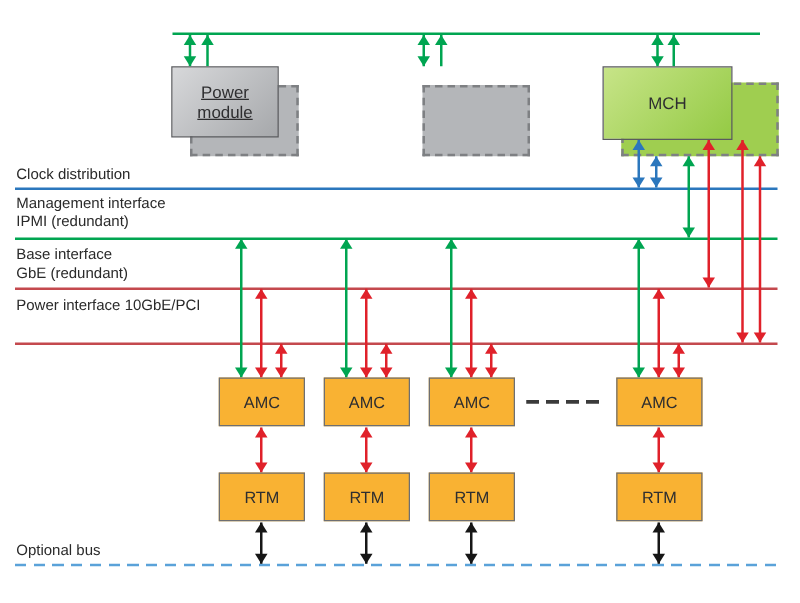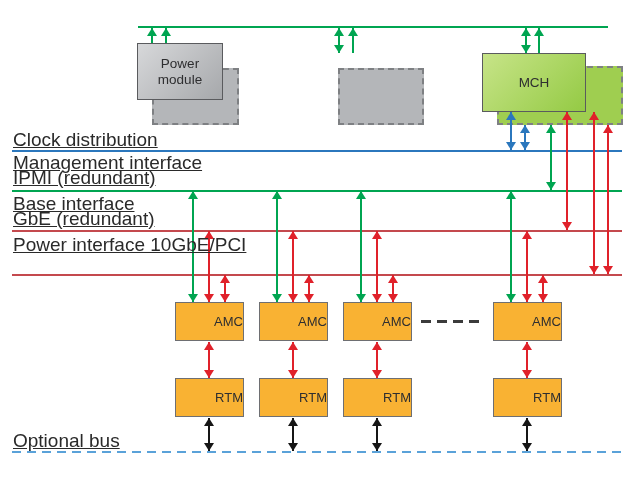--- a/index.html
+++ b/index.html
@@ -8,31 +8,31 @@
     font-family:"Liberation Sans","DejaVu Sans",sans-serif;color:#232323;
   }
   
   .hline{position:absolute;z-index:1;}
   .hline.green{height:2px;background:var(--color-green);}
   .hline.blue{height:2px;background:var(--color-blue);}
   .hline.red{height:2px;background:var(--color-red_line);}
   .hline.dashed-blue{height:2px;background:repeating-linear-gradient(90deg,var(--color-optional_blue) 0 9px,transparent 9px 15px);}
   .hline.dashed-black{height:3px;background:repeating-linear-gradient(90deg,#3b3b3b 0 10px,transparent 10px 16px);}
   
-  .buslabel{position:absolute;left:13px;z-index:5;font-size:19px;line-height:15px;letter-spacing:0;color:#2a2a2a;white-space:nowrap;text-decoration:underline;}
+  .buslabel{position:absolute;left:13px;z-index:5;font-size:12px;line-height:15px;letter-spacing:0;color:#2a2a2a;white-space:nowrap;}
   
   .shadowbox{position:absolute;z-index:2;border:2px dashed #7e8083;box-sizing:border-box;}
   .shadowbox.gray{background:var(--color-module_shadow_fill);}
   .shadowbox.green{background:var(--color-mch_shadow_fill);}
   .box{position:absolute;z-index:4;border:1.5px solid #5a5b5e;box-sizing:border-box;
        display:flex;flex-direction:column;align-items:center;justify-content:center;
        font-size:13.5px;line-height:16px;color:#2e2e30;text-align:center;}
   .box.gray{background:linear-gradient(135deg,var(--color-module_fill_light) 0%,var(--color-module_fill_dark) 100%);}
   .box.mch{background:linear-gradient(135deg,var(--color-mch_fill_light) 0%,var(--color-mch_fill_dark) 100%);}
-  .box.amc{background:var(--color-amc_fill);border-color:#6e6f72;font-size:13px;align-items:flex-end;}
+  .box.amc{background:var(--color-amc_fill);border-color:#6e6f72;font-size:13px;}
   
   .va{position:absolute;width:10px;z-index:3;
       background:linear-gradient(var(--c),var(--c)) 50% 0/2px 100% no-repeat;}
   .va.ht::before{content:"";position:absolute;top:0;left:0;
       border-left:5px solid transparent;border-right:5px solid transparent;border-bottom:8px solid var(--c);}
   .va.hb::after{content:"";position:absolute;bottom:0;left:0;
       border-left:5px solid transparent;border-right:5px solid transparent;border-top:8px solid var(--c);}
   .va.g{--c:var(--color-green);} .va.b{--c:var(--color-blue);}
   .va.r{--c:var(--color-red);}   .va.k{--c:var(--color-black);}
 </style>
@@ -60,21 +60,21 @@
   </div>
   <div class="buslabel" style="top:237px;">
     <div>Power interface 10GbE/PCI</div>
   </div>
   <div class="buslabel" style="top:433px;text-align:center;">Optional bus</div>
 
   <div class="shadowbox gray" style="left:152px;top:68px;width:87px;height:57px;"></div>
   <div class="shadowbox gray" style="left:338px;top:68px;width:86px;height:57px;"></div>
   <div class="shadowbox green" style="left:497px;top:66px;width:126px;height:59px;"></div>
 
-  <div class="box gray" style="left:137px;top:43px;width:86px;height:57px;">
+  <div class="box gray" style="left:137px;top:53px;width:86px;height:57px;text-decoration:underline;">
     <div>Power</div>
     <div>module</div>
   </div>
   <div class="box mch" style="left:482px;top:53px;width:104px;height:59px;">
     <div>MCH</div>
   </div>
 
   <div class="box amc" style="left:175px;top:302px;width:69px;height:39px;">
       <span>AMC</span>
     </div>

